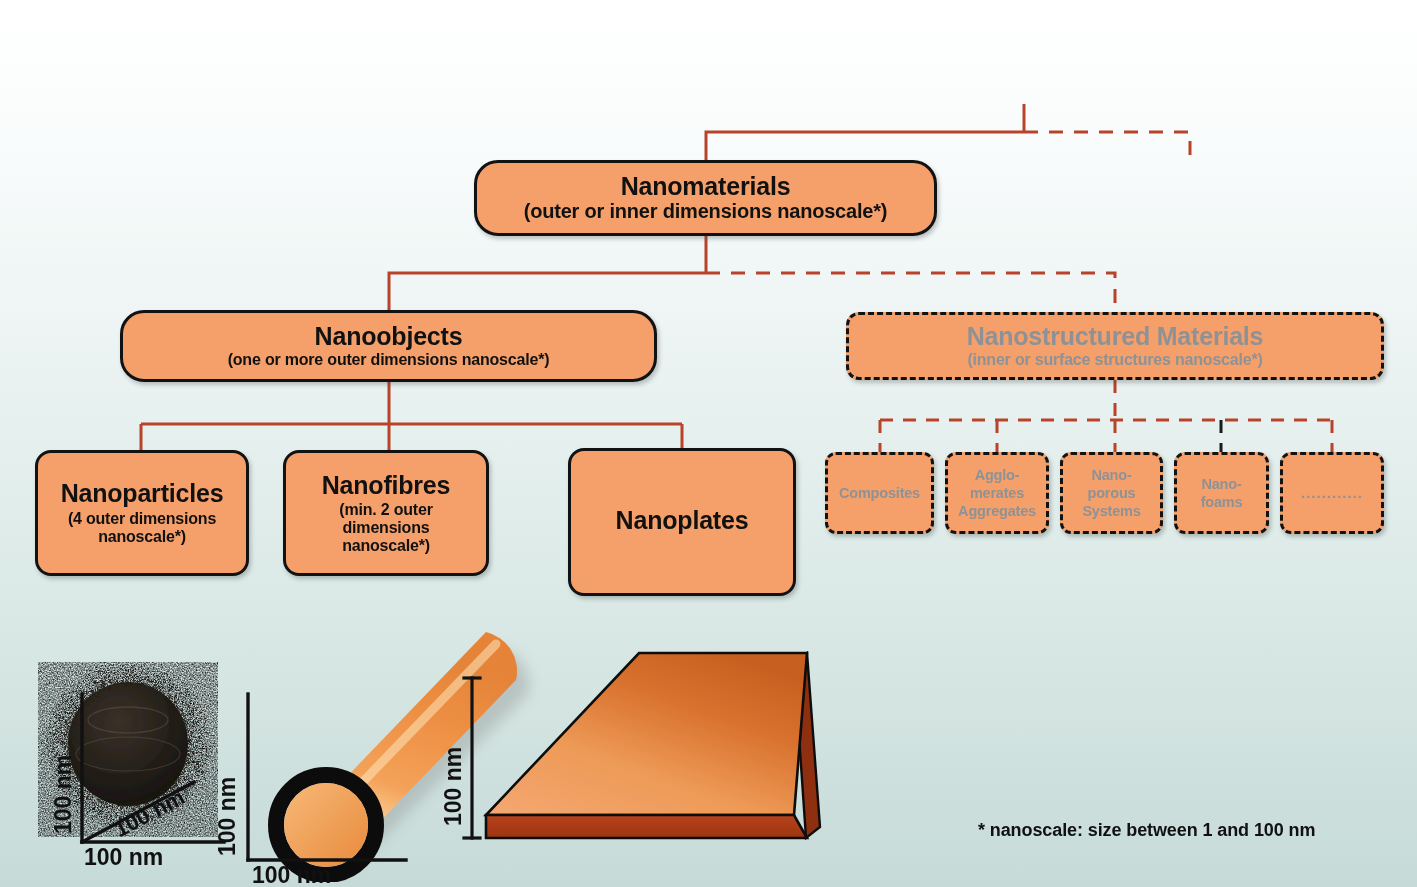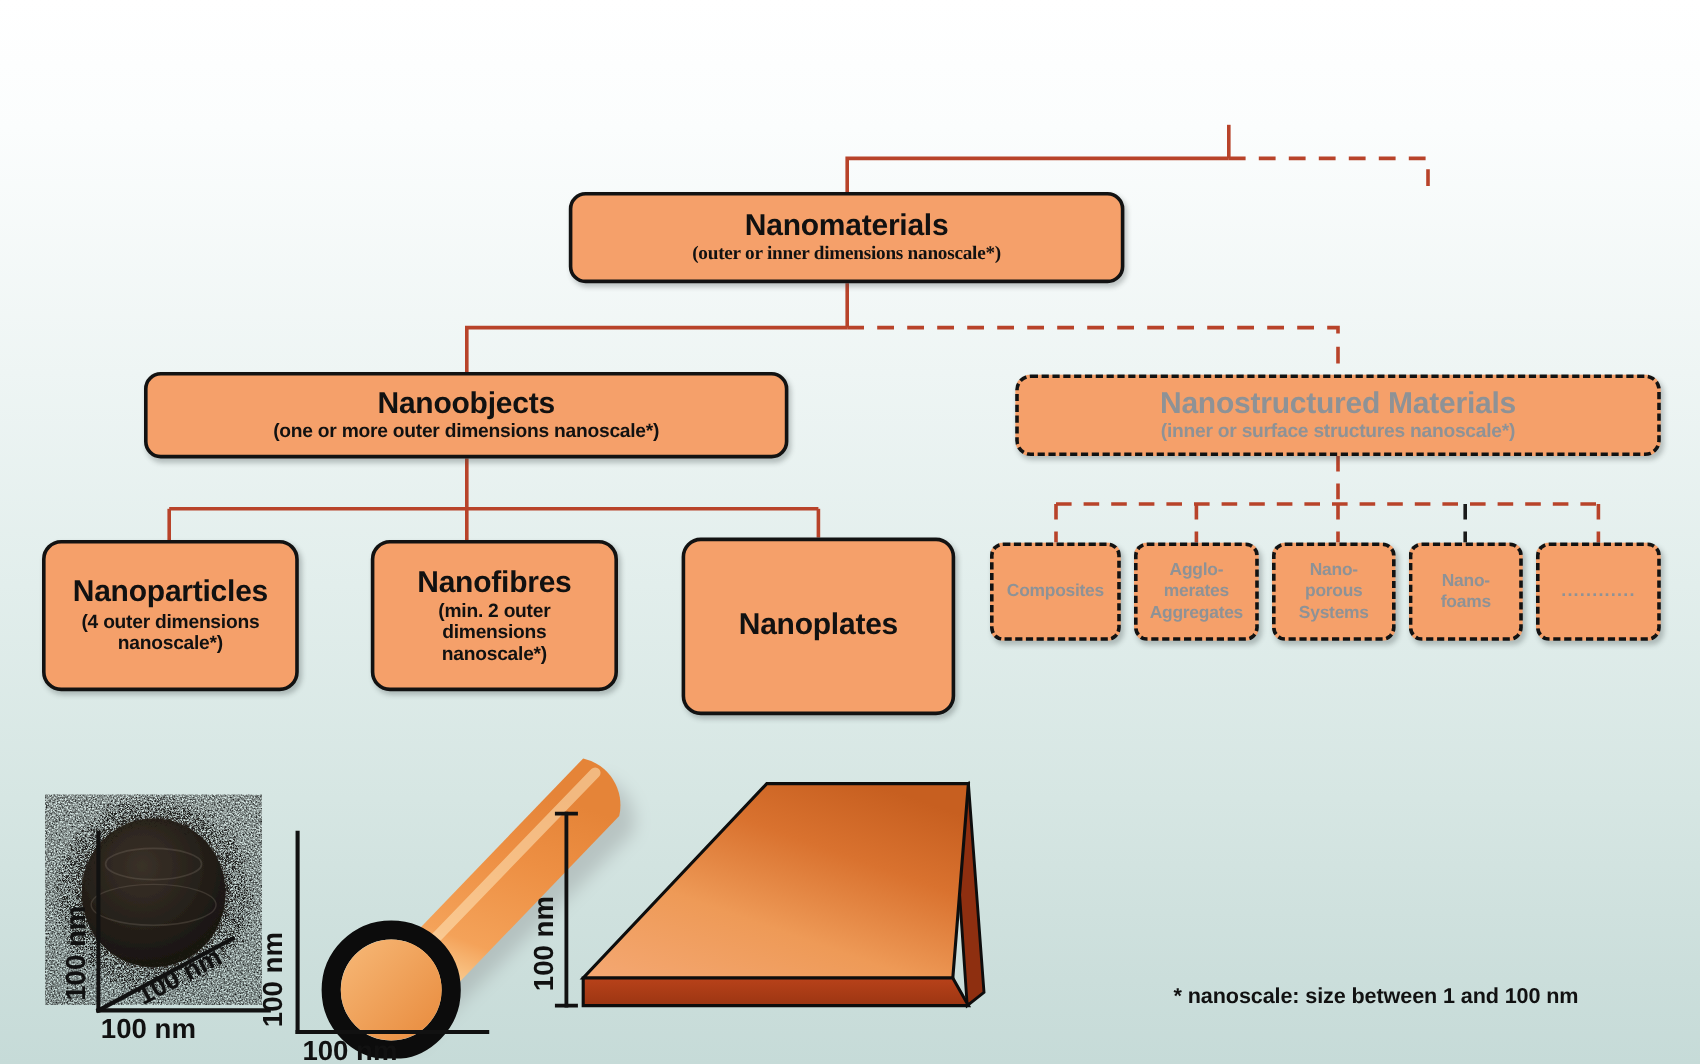--- a/index.html
+++ b/index.html
@@ -36,21 +36,21 @@
     width: 1417px; height: 887px;
     pointer-events: none;
   }
 
   
   .node {
     position: absolute;
     box-sizing: border-box;
     background: #F5A06A;
     border: 3px solid #121212;
-    border-radius: 14px;
+    border-radius: 24px;
     display: flex;
     flex-direction: column;
     align-items: center;
     justify-content: center;
     text-align: center;
     color: #111111;
     box-shadow: 2px 3px 4px rgba(60,70,70,0.30);
   }
   .node.dashed {
     border-style: dashed;
@@ -75,21 +75,21 @@
   #node-nanotechnology {
     left: 819px; top: 22px; width: 410px; height: 82px;
     border-radius: 16px;
   }
   #node-nanotechnology .title { font-size: 27px; }
 
   #node-nanomaterials {
     left: 474px; top: 160px; width: 463px; height: 76px;
   }
   #node-nanomaterials .title { font-size: 25px; margin-bottom: 1px; }
-  #node-nanomaterials .sub { font-size: 16px; font-family: Liberation Serif, serif; }
+  #node-nanomaterials .sub { font-size: 20px; }
 
   #node-nanoobjects {
     left: 120px; top: 310px; width: 537px; height: 72px;
   }
   #node-nanoobjects .title { font-size: 25px; margin-bottom: 1px; }
   #node-nanoobjects .sub { font-size: 16px; }
 
   #node-nanostructured {
     left: 846px; top: 312px; width: 538px; height: 68px;
     border-radius: 13px;
@@ -98,21 +98,21 @@
   #node-nanostructured .sub { font-size: 16px; }
 
   .leaf {
     border-radius: 16px;
     padding: 4px 6px;
   }
   .leaf .title { font-size: 25px; margin-bottom: 3px; }
   .leaf .sub { font-size: 16px; }
 
   #node-nanoparticles { left: 35px;  top: 450px; width: 214px; height: 126px; }
-  #node-nanofibres    { left: 283px; top: 450px; width: 206px; height: 126px; margin-left: 26px; }
+  #node-nanofibres    { left: 283px; top: 450px; width: 206px; height: 126px; }
   #node-nanoplates    { left: 568px; top: 448px; width: 228px; height: 148px; }
 
   .chip {
     border-radius: 11px;
     border-width: 3px;
     padding: 2px 3px;
   }
   .chip .sub {
     font-size: 14.5px;
     line-height: 1.25;

